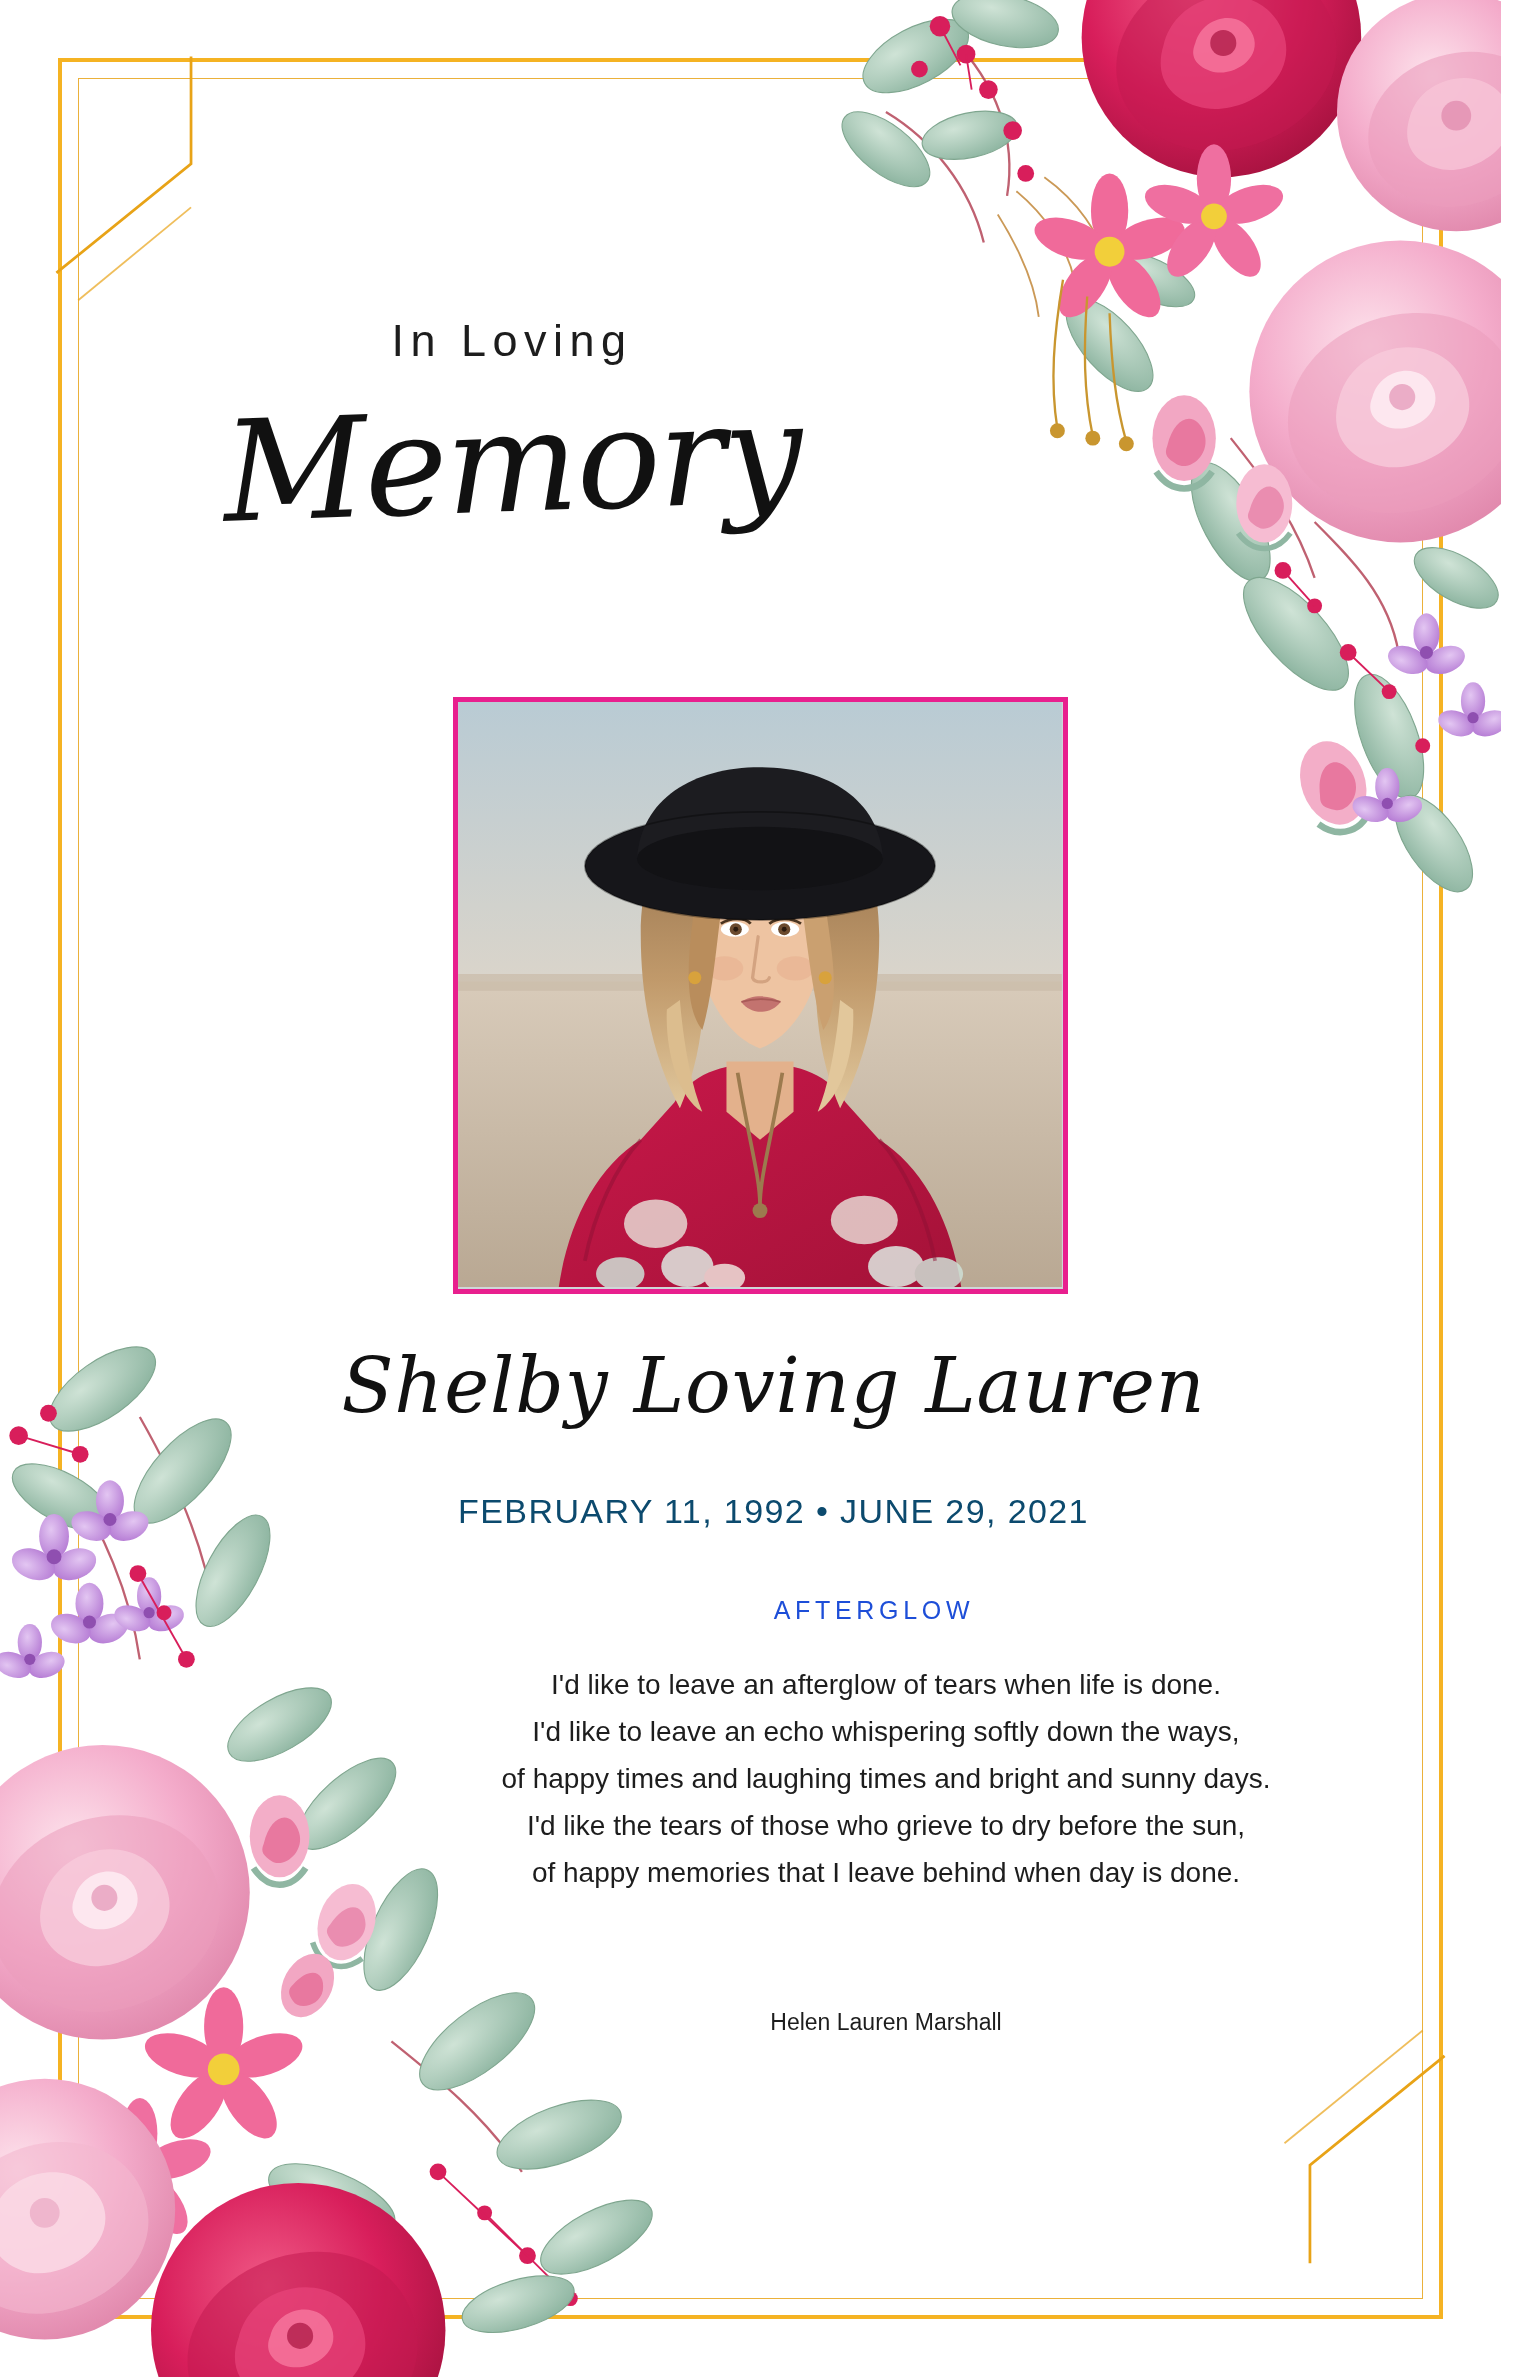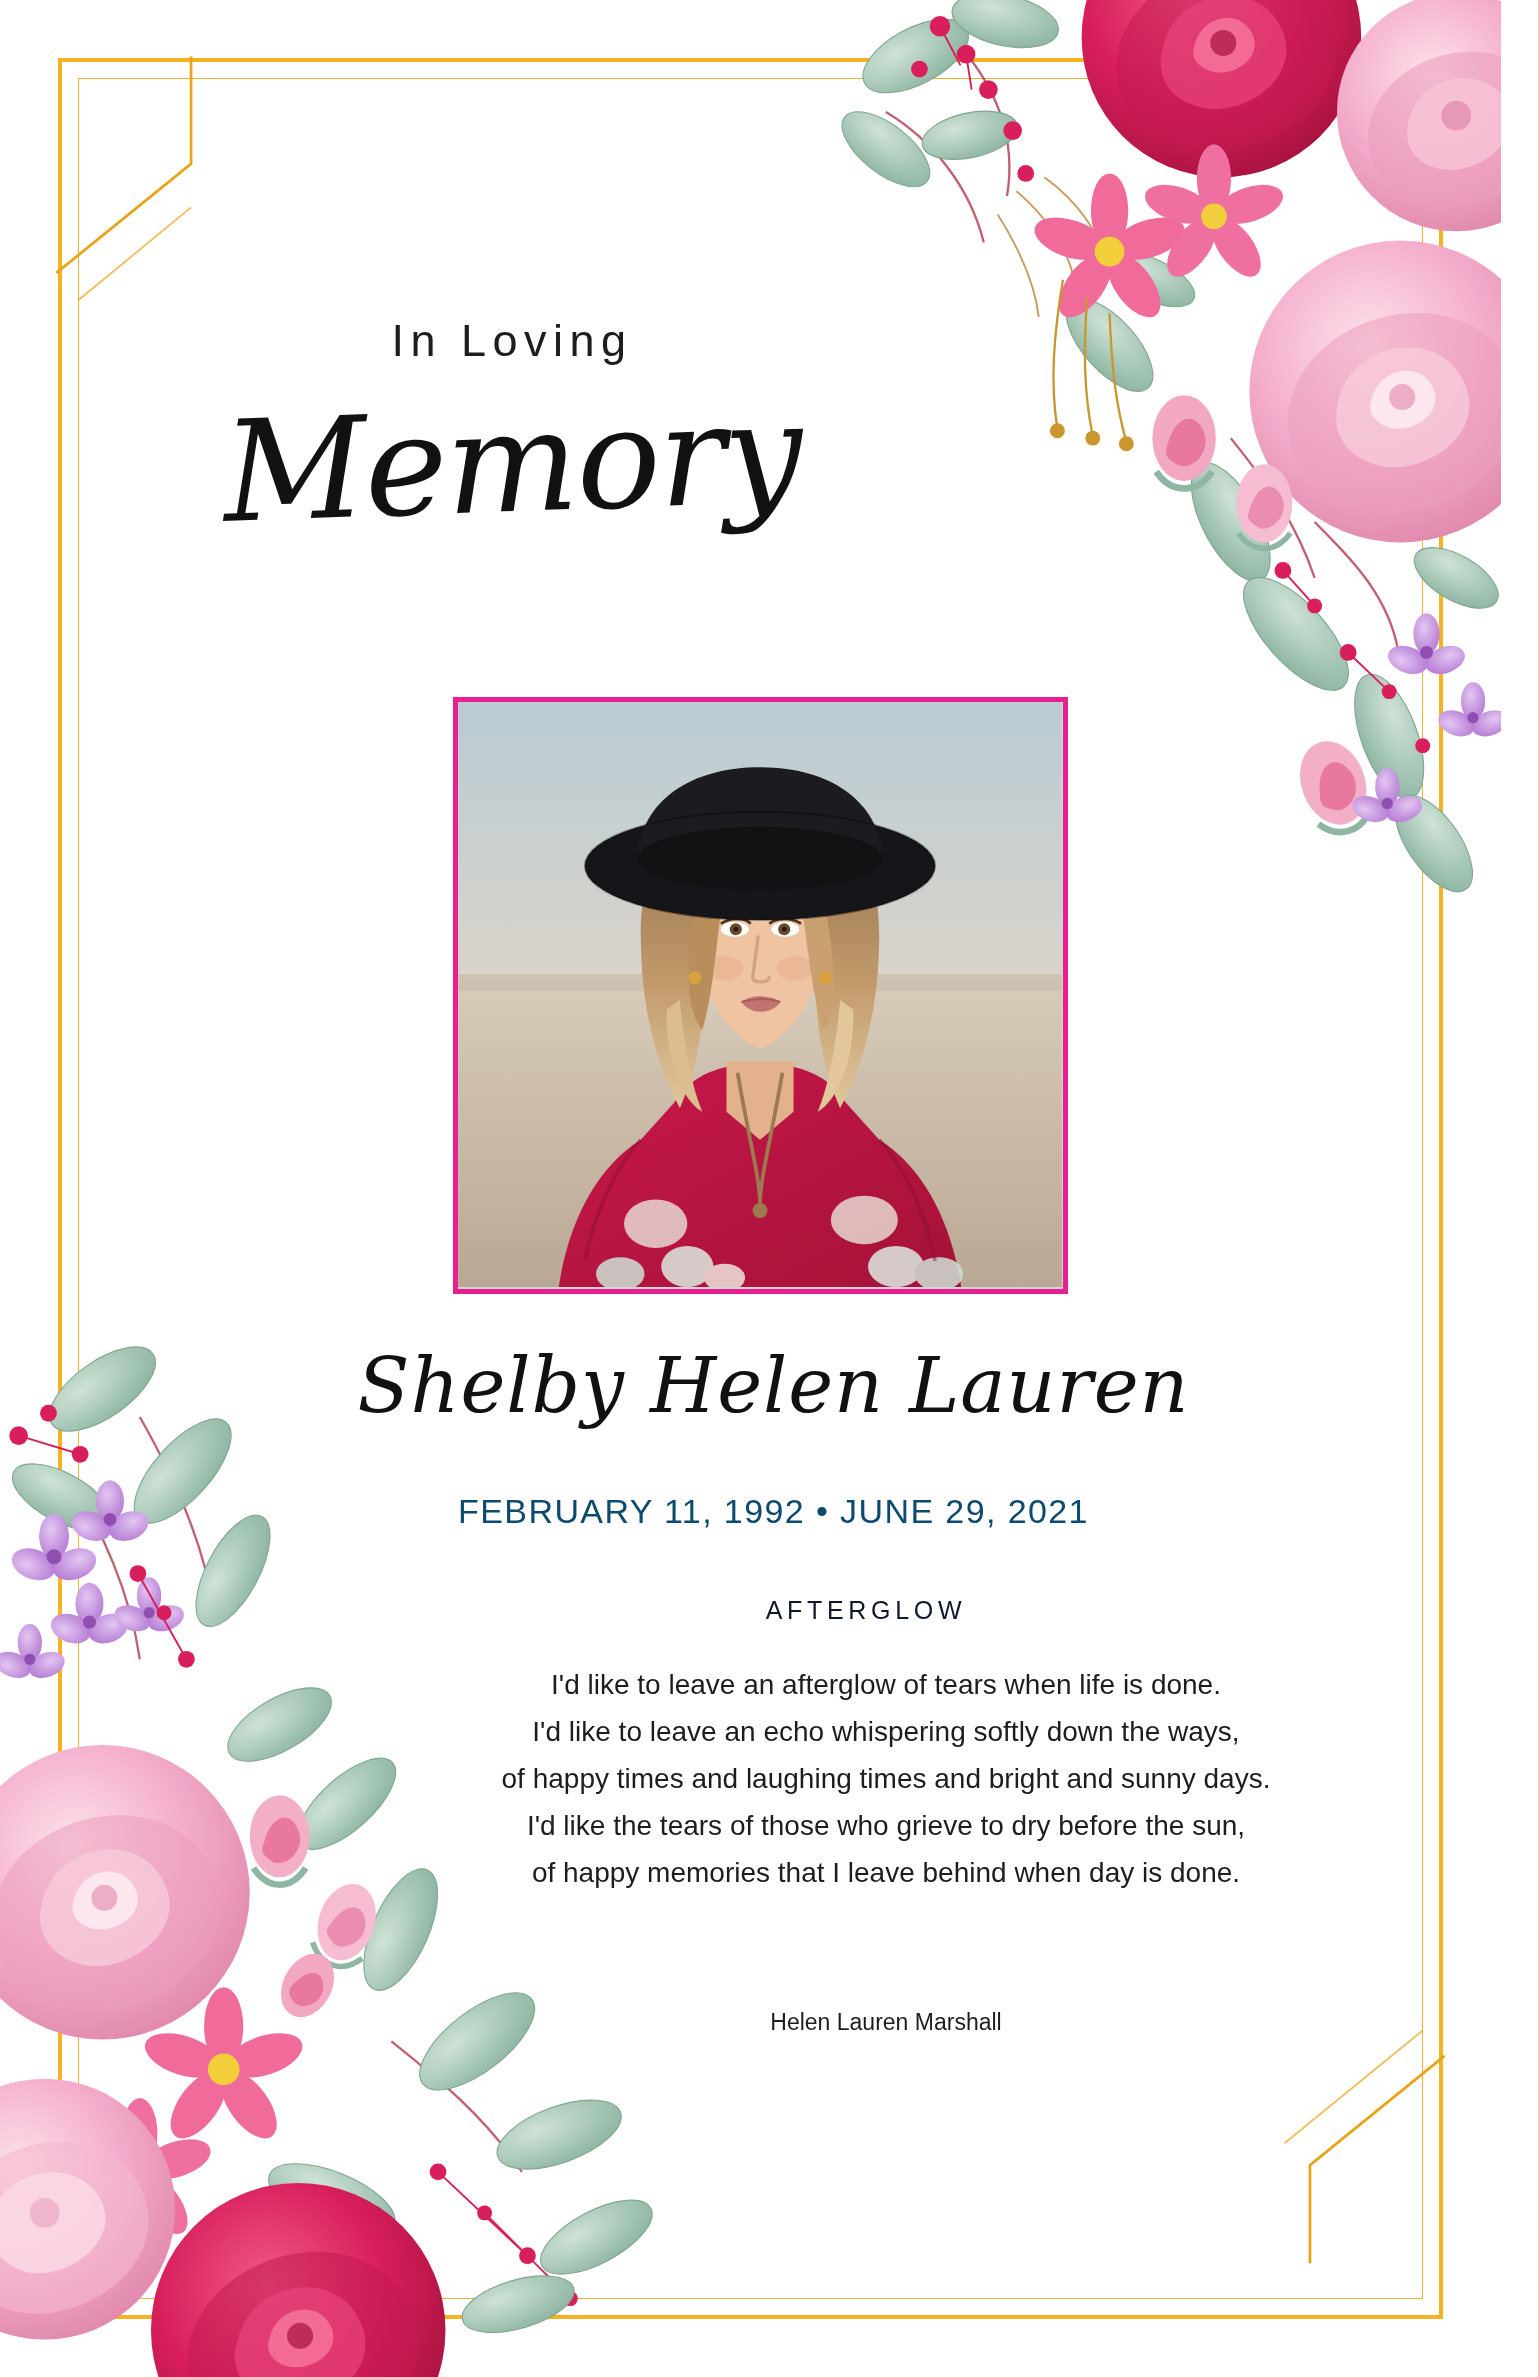--- a/index.html
+++ b/index.html
@@ -141,27 +141,27 @@
     text-align: center;
     font-family: "Liberation Sans", sans-serif;
     font-size: 34px;
     letter-spacing: 1.4px;
     color: #0c4a6e;
   }
 
   .poem-title {
     position: absolute;
     top: 1596px;
-    left: 372px;
+    left: 380px;
     width: 988px;
     text-align: center;
     font-family: "Liberation Sans", sans-serif;
     font-size: 25px;
     letter-spacing: 4.7px;
-    color: #0f172a;
+    color: #1d4ed8;
   }
 
   .poem-body {
     position: absolute;
     top: 1661px;
     left: 392px;
     width: 988px;
     text-align: center;
     font-family: "Liberation Sans", sans-serif;
     font-size: 28px;
@@ -614,21 +614,21 @@
           <ellipse cx="174" cy="614" rx="26" ry="18" fill="#cfe0d6"></ellipse>
           <ellipse cx="516" cy="614" rx="26" ry="18" fill="#cfe0d6"></ellipse>
           <ellipse cx="286" cy="618" rx="22" ry="15" fill="#f0e2dc"></ellipse>
         </g>
 
         <path d="M196 470 C170 498 146 548 136 600" stroke="#8e1034" stroke-width="4" fill="none" opacity="0.5"></path>
         <path d="M452 470 C478 498 502 548 512 600" stroke="#8e1034" stroke-width="4" fill="none" opacity="0.5"></path>
       </svg>
     </div>
 
-    <div class="name">Shelby Helen Lauren</div>
+    <div class="name">Shelby Loving Lauren</div>
 
     <div class="dates">FEBRUARY 11, 1992 • JUNE 29, 2021</div>
 
     <div class="poem-title">AFTERGLOW</div>
 
     <div class="poem-body">
       <div>I'd like to leave an afterglow of tears when life is done.</div>
       <div>I'd like to leave an echo whispering softly down the ways,</div>
       <div>of happy times and laughing times and bright and sunny days.</div>
       <div>I'd like the tears of those who grieve to dry before the sun,</div>

